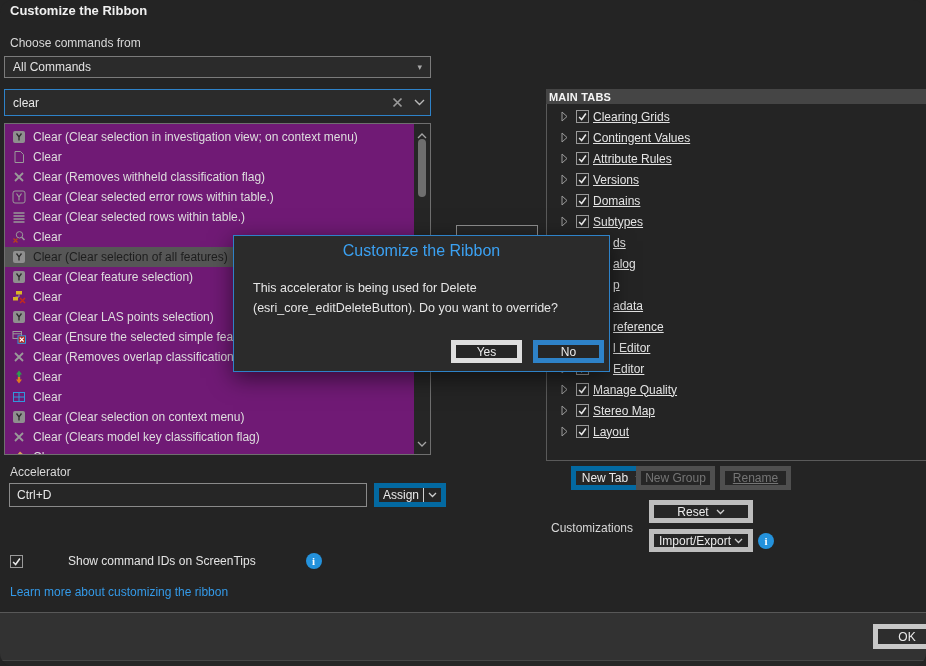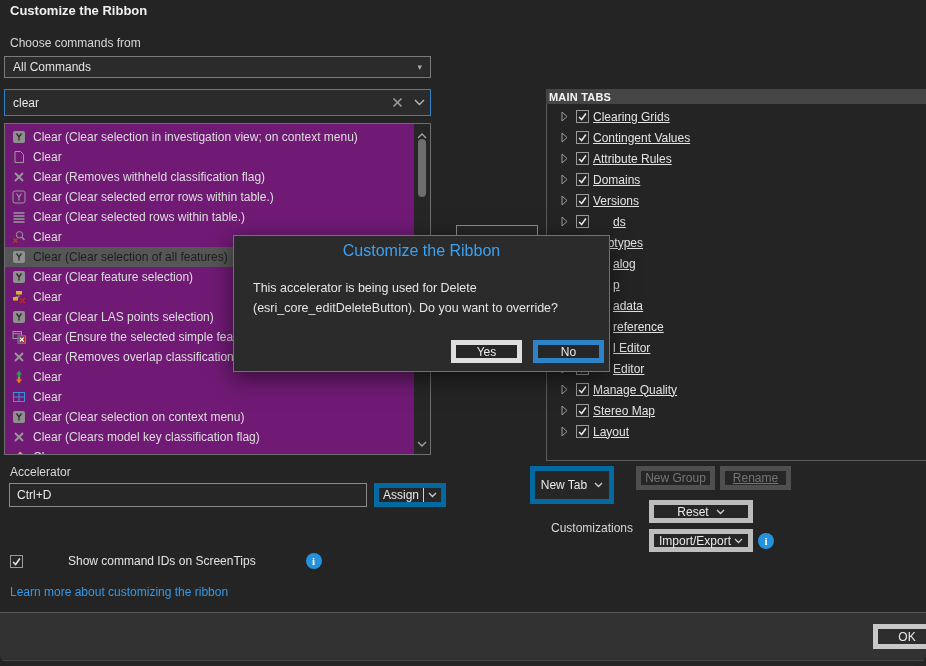--- a/index.html
+++ b/index.html
@@ -41,21 +41,21 @@
   .tree-row .exp{width:8px;height:11px;flex:0 0 8px;cursor:pointer;display:flex;align-items:center;}
   .cb{width:13px;height:13px;border:1px solid #9a9a9a;background:#262626;box-sizing:border-box;
       margin-left:7px;display:flex;align-items:center;justify-content:center;cursor:pointer;flex:0 0 13px;}
   .tree-row .tlbl{margin-left:4px;}
   .tree-row.partial .tlbl{margin-left:24px;}
   
   .btn{background:#262626;border:5px solid #0369a1;color:#eaeaea;display:flex;align-items:center;
        justify-content:center;box-sizing:border-box;cursor:pointer;font-size:12px;}
   .btn.disabled{border-color:#4f4f4f;color:#757575;cursor:default;}
   .btn .caret-svg{margin-left:7px;}
-  .newtab{left:530px;top:466px;width:84px;height:38px;}
+  .newtab{left:571px;top:466px;width:84px;height:24px;}
   .newgroup{left:636px;top:466px;width:79px;height:24px;}
   .rename{left:720px;top:466px;width:71px;height:24px;text-decoration:underline;}
   .resetbtn{left:649px;top:500px;width:104px;height:23px;border-color:#bdbdbd;}
   .impexp{left:649px;top:529px;width:104px;height:23px;border-color:#bdbdbd;}
   .cust-lbl{left:551px;top:521px;color:#d8d8d8;}
   .info{width:16px;height:16px;border-radius:50%;background:#2492dc;color:#fff;display:flex;align-items:center;
         justify-content:center;font:bold 11px "Liberation Serif",serif;}
   
   .accel-lbl{left:10px;top:465px;}
   .accel-input{left:9px;top:483px;width:358px;height:24px;background:#262626;border:1px solid #8a8a8a;
@@ -338,60 +338,60 @@
         <span class="exp">
           <svg width="7" height="11" viewBox="0 0 7 11">
             <path d="M1 1 L6 5.5 L1 10 Z" fill="none" stroke="#9a9a9a"></path>
           </svg>
         </span>
         <span class="cb">
           <svg width="11" height="11" viewBox="0 0 13 13">
             <path d="M2.5 7 L5.5 10 L10.5 3" stroke="#e8e8e8" stroke-width="1.8" fill="none"></path>
           </svg>
         </span>
+        <span class="tlbl">Versions</span>
+      </div>
+      <div class="tree-row">
+        <span class="exp">
+          <svg width="7" height="11" viewBox="0 0 7 11">
+            <path d="M1 1 L6 5.5 L1 10 Z" fill="none" stroke="#9a9a9a"></path>
+          </svg>
+        </span>
+        <span class="cb">
+          <svg width="11" height="11" viewBox="0 0 13 13">
+            <path d="M2.5 7 L5.5 10 L10.5 3" stroke="#e8e8e8" stroke-width="1.8" fill="none"></path>
+          </svg>
+        </span>
         <span class="tlbl">Domains</span>
       </div>
       <div class="tree-row">
         <span class="exp">
           <svg width="7" height="11" viewBox="0 0 7 11">
             <path d="M1 1 L6 5.5 L1 10 Z" fill="none" stroke="#9a9a9a"></path>
           </svg>
         </span>
         <span class="cb">
           <svg width="11" height="11" viewBox="0 0 13 13">
             <path d="M2.5 7 L5.5 10 L10.5 3" stroke="#e8e8e8" stroke-width="1.8" fill="none"></path>
           </svg>
         </span>
-        <span class="tlbl">Versions</span>
+        <span class="tlbl">Subtypes</span>
       </div>
       <div class="tree-row partial">
         <span class="exp">
           <svg width="7" height="11" viewBox="0 0 7 11">
             <path d="M1 1 L6 5.5 L1 10 Z" fill="none" stroke="#9a9a9a"></path>
           </svg>
         </span>
         <span class="cb">
           <svg width="11" height="11" viewBox="0 0 13 13">
             <path d="M2.5 7 L5.5 10 L10.5 3" stroke="#e8e8e8" stroke-width="1.8" fill="none"></path>
           </svg>
         </span>
         <span class="tlbl">ds</span>
-      </div>
-      <div class="tree-row">
-        <span class="exp">
-          <svg width="7" height="11" viewBox="0 0 7 11">
-            <path d="M1 1 L6 5.5 L1 10 Z" fill="none" stroke="#9a9a9a"></path>
-          </svg>
-        </span>
-        <span class="cb">
-          <svg width="11" height="11" viewBox="0 0 13 13">
-            <path d="M2.5 7 L5.5 10 L10.5 3" stroke="#e8e8e8" stroke-width="1.8" fill="none"></path>
-          </svg>
-        </span>
-        <span class="tlbl">Subtypes</span>
       </div>
       <div class="tree-row partial">
         <span class="exp">
           <svg width="7" height="11" viewBox="0 0 7 11">
             <path d="M1 1 L6 5.5 L1 10 Z" fill="none" stroke="#9a9a9a"></path>
           </svg>
         </span>
         <span class="cb">
           <svg width="11" height="11" viewBox="0 0 13 13">
             <path d="M2.5 7 L5.5 10 L10.5 3" stroke="#e8e8e8" stroke-width="1.8" fill="none"></path>

